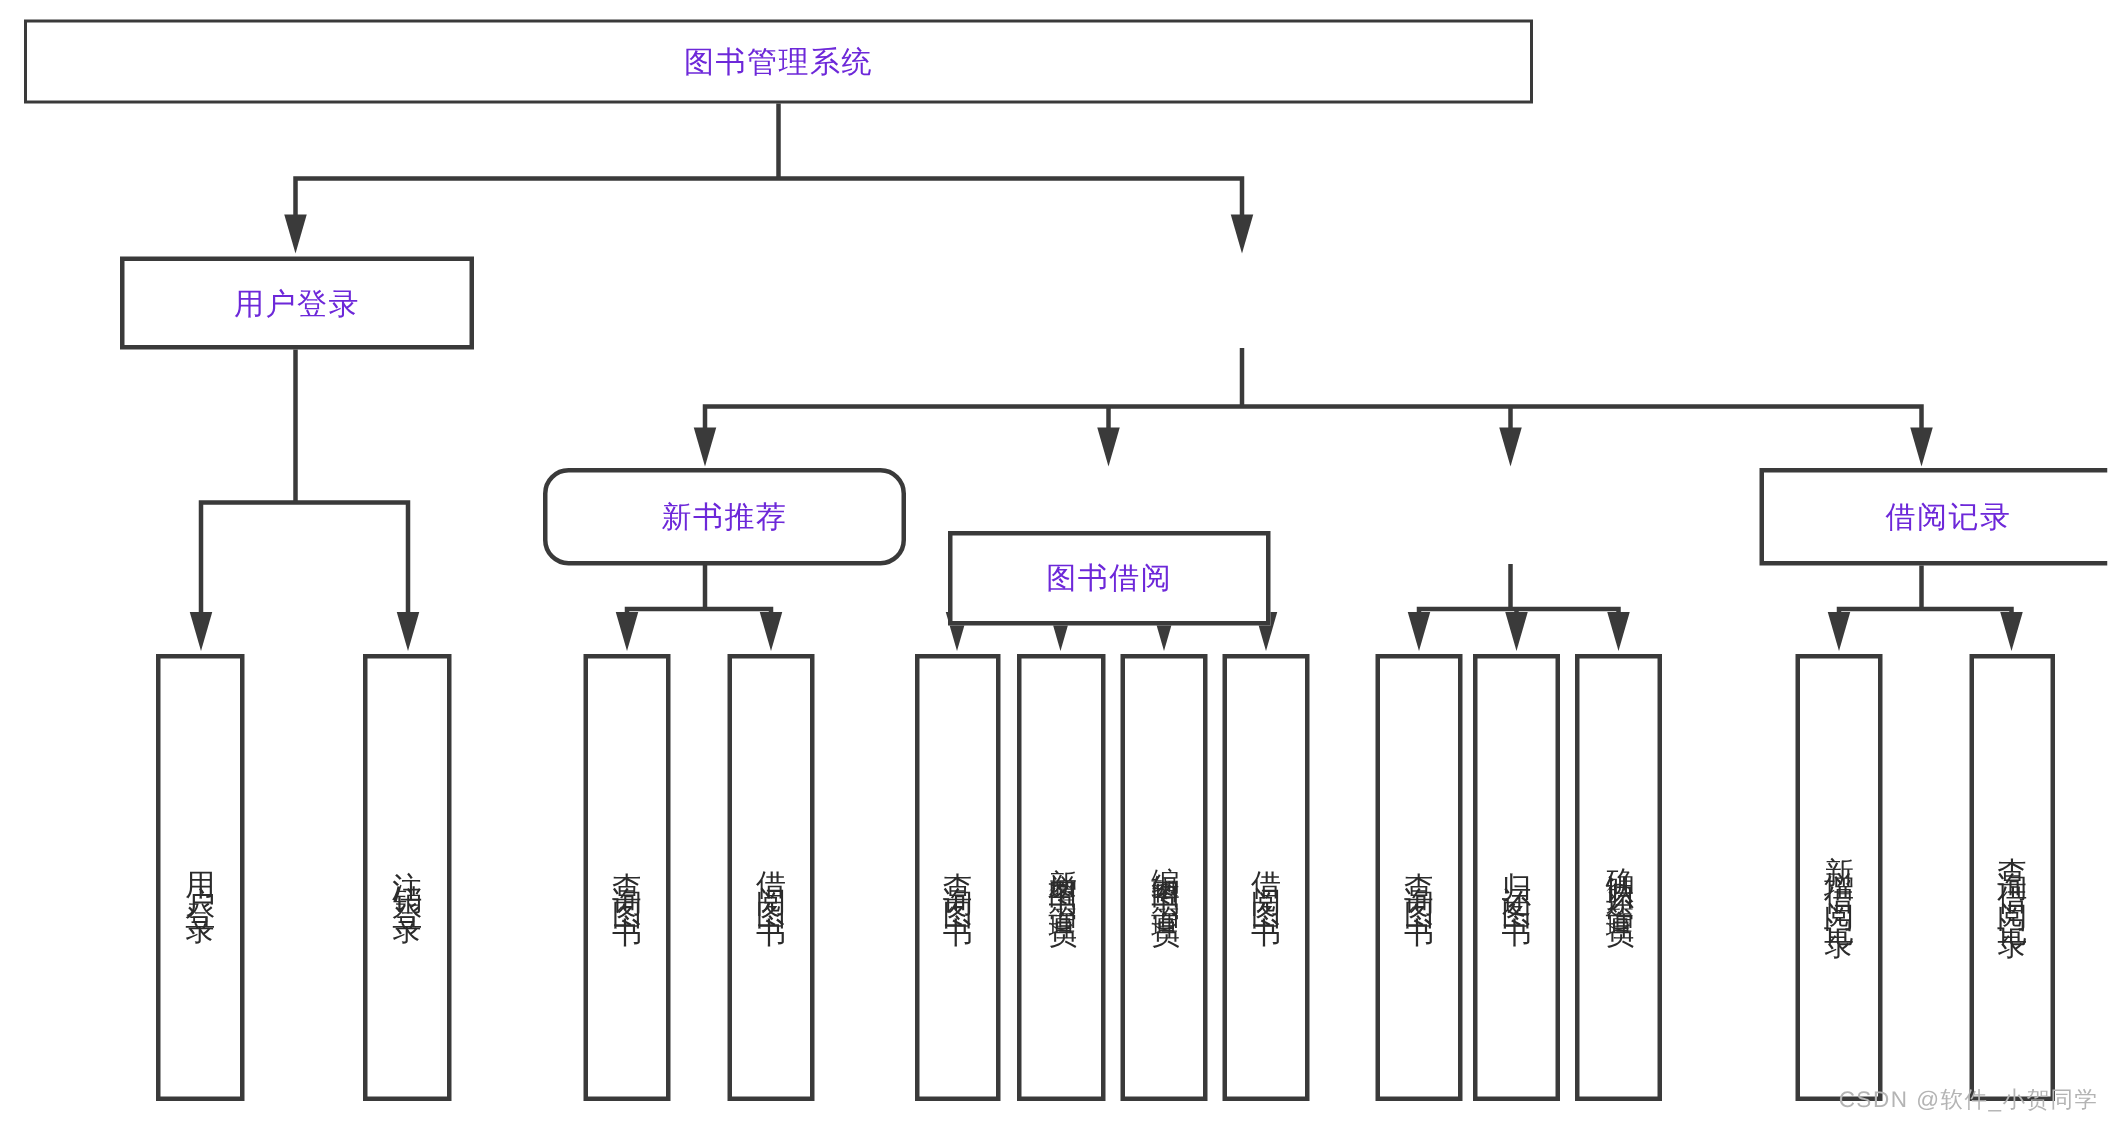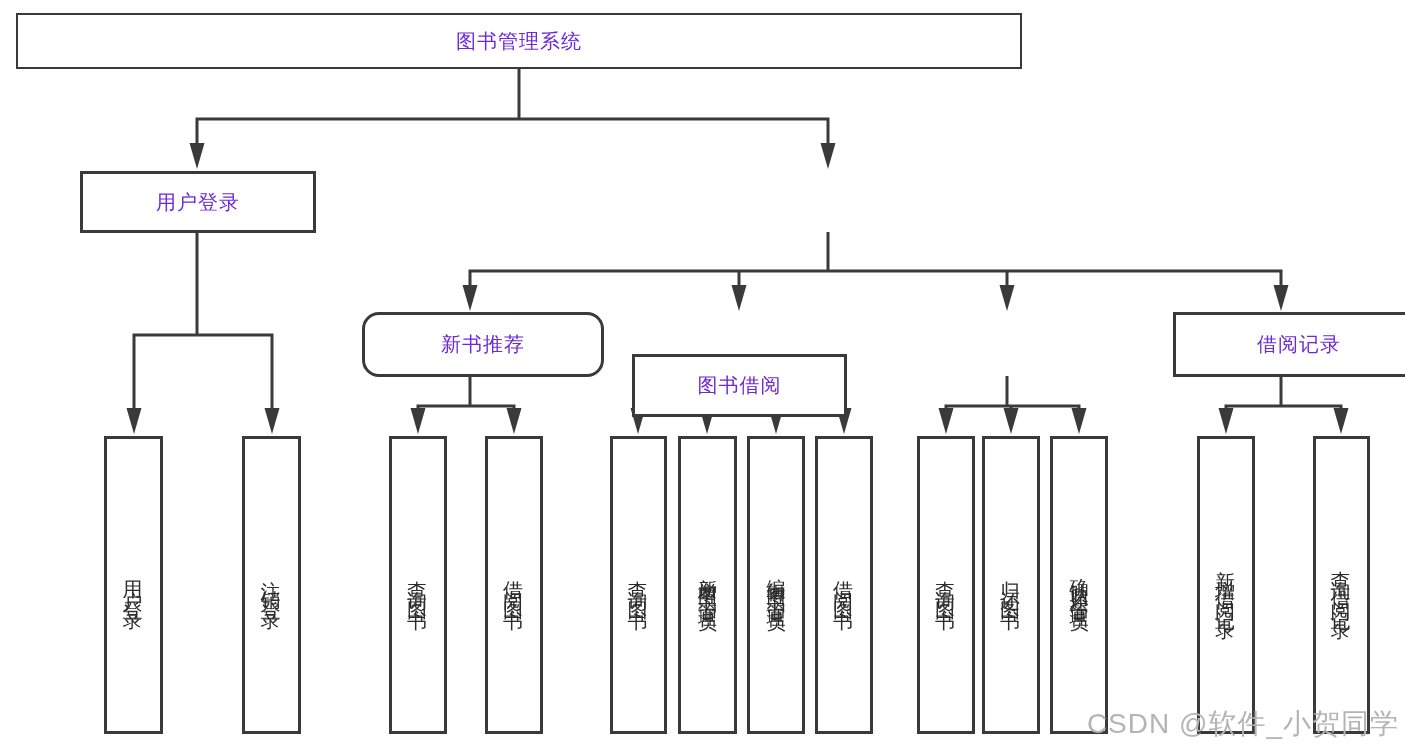--- a/index.html
+++ b/index.html
@@ -41,21 +41,21 @@
     color:#2b2b2b;
     white-space:nowrap;
   }
   .leaf.long .vtext{
     font-size:19px;
     letter-spacing:5px;
   }
   .watermark{
     position:absolute;
     right:6px;bottom:4px;
-    font-size:28px;
+    font-size:15px;
     color:#b4b4b4;
     letter-spacing:1px;
     z-index:5;
     white-space:nowrap;
   }
 </style>
 </head>
 <body>
 
 <div class="canvas">

